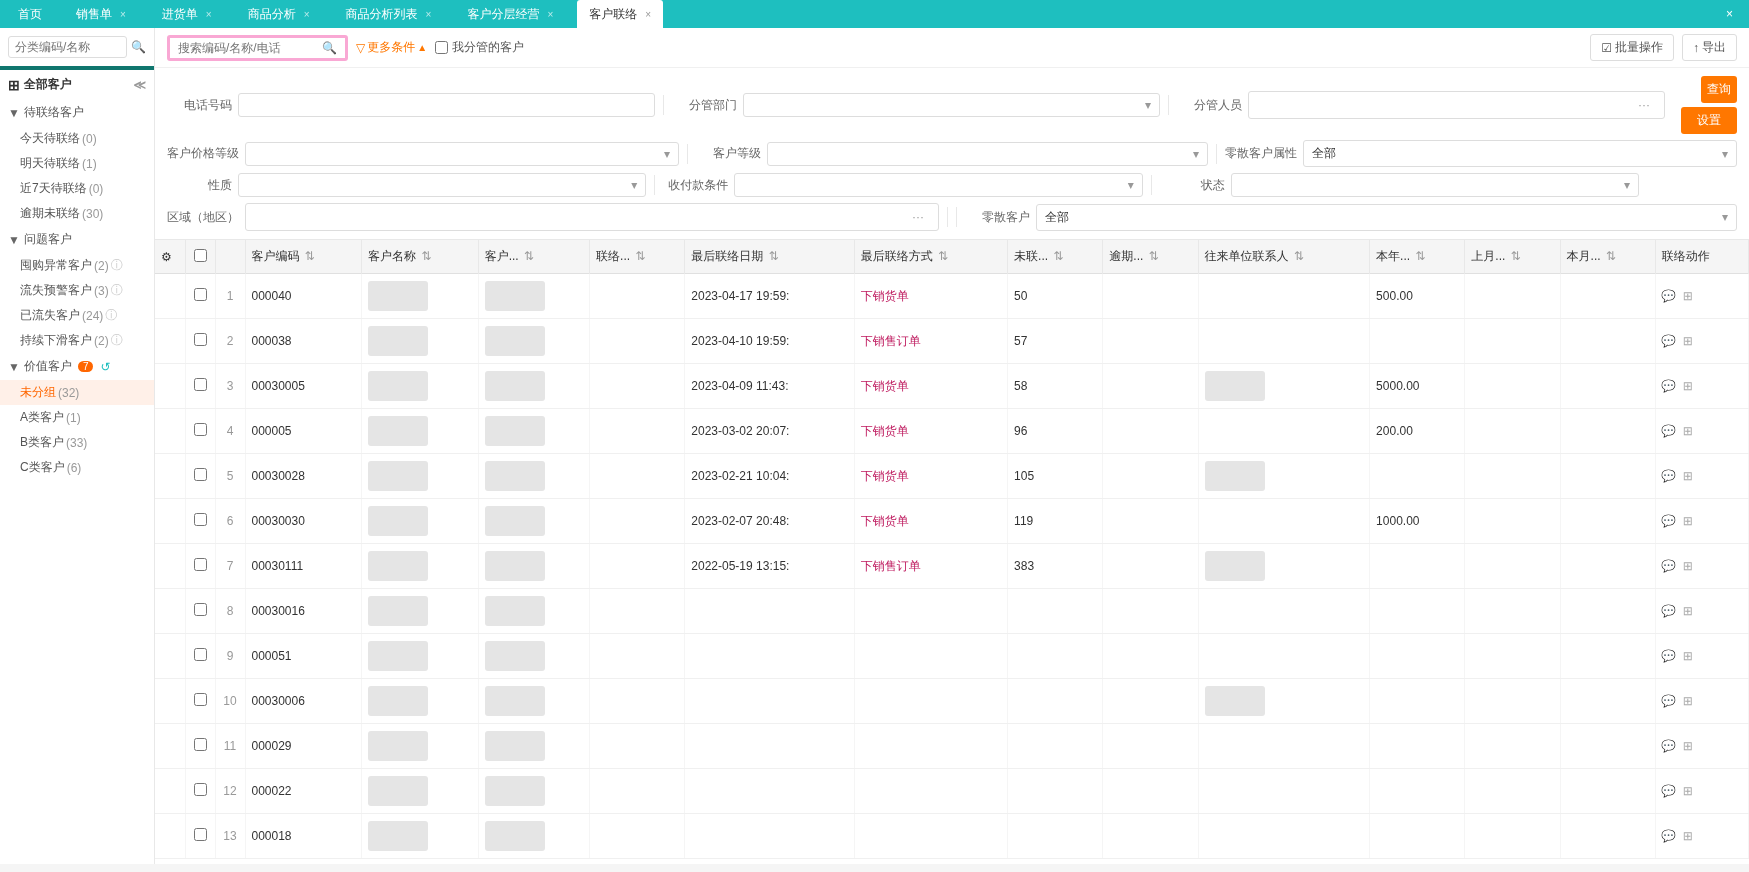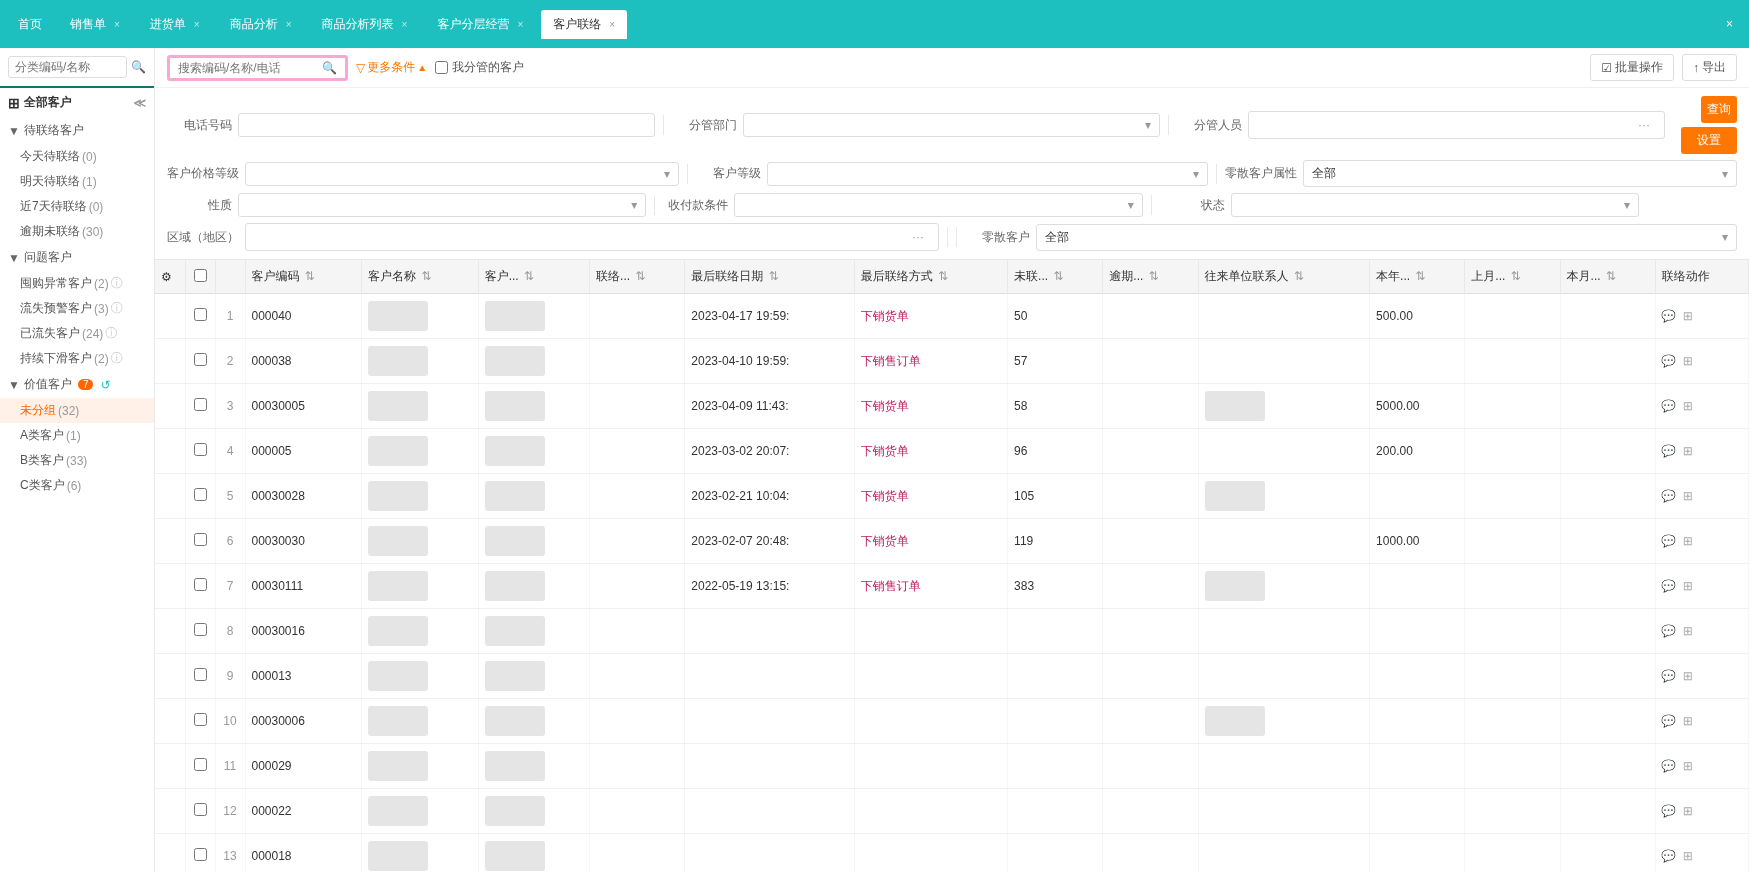--- a/index.html
+++ b/index.html
@@ -1,25 +1,25 @@
 <!DOCTYPE html>
 <html><head>
   <meta charset="utf-8">
   <style>
     * { box-sizing: border-box; margin: 0; padding: 0; font-family: 'Microsoft YaHei', Arial, sans-serif; font-size: 12px; }
     body { background: #f5f5f5; overflow: hidden; }
     
     
     .top-nav {
       background: #1ebfbf;
-      height: 48px;
+      height: 28px;
       display: flex;
       align-items: center;
       padding: 0 8px;
-      gap: 6px;
+      gap: 12px;
       color: white;
     }
     .nav-tab {
       padding: 6px 12px;
       cursor: pointer;
       white-space: nowrap;
       border-radius: 3px 3px 0 0;
       color: white;
       display: flex;
       align-items: center;
@@ -59,21 +59,21 @@
       width: 155px;
       background: white;
       border-right: 1px solid #e8e8e8;
       display: flex;
       flex-direction: column;
       overflow-y: auto;
       flex-shrink: 0;
     }
     .sidebar-search {
       padding: 8px;
-      border-bottom: 2px solid #0f766e;
+      border-bottom: 4px solid #0f766e;
       display: flex;
       align-items: center;
       gap: 4px;
     }
     .sidebar-search input {
       border: 1px solid #ddd;
       border-radius: 3px;
       padding: 3px 6px;
       width: 100%;
       font-size: 12px;
@@ -848,21 +848,21 @@
         <div class="action-icons">
           <span class="action-icon" title="联络">💬</span>
           <span class="action-icon" title="更多">⊞</span>
         </div>
       </td>
     </tr>
             <tr>
       <td></td>
       <td class="checkbox-cell"><input type="checkbox" style=""></td>
       <td class="row-num">9</td>
-      <td>000013</td>
+      <td>000051</td>
       <td><span class="blurred-text">公</span></td>
       <td><span class="blurred-text">&nbsp;&nbsp;&nbsp;&nbsp;</span></td>
       <td></td>
       <td></td>
       <td></td>
       <td></td>
       <td></td>
       <td></td>
       <td></td>
       <td></td>

